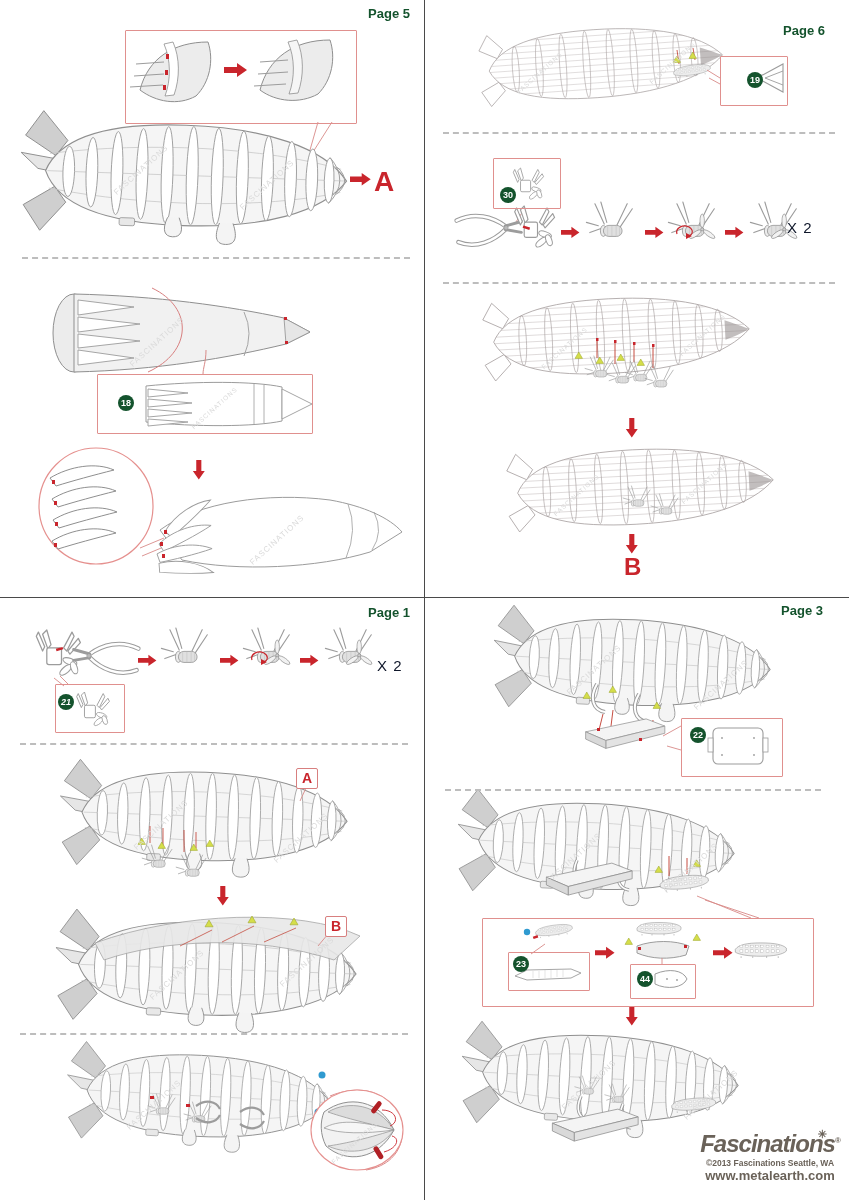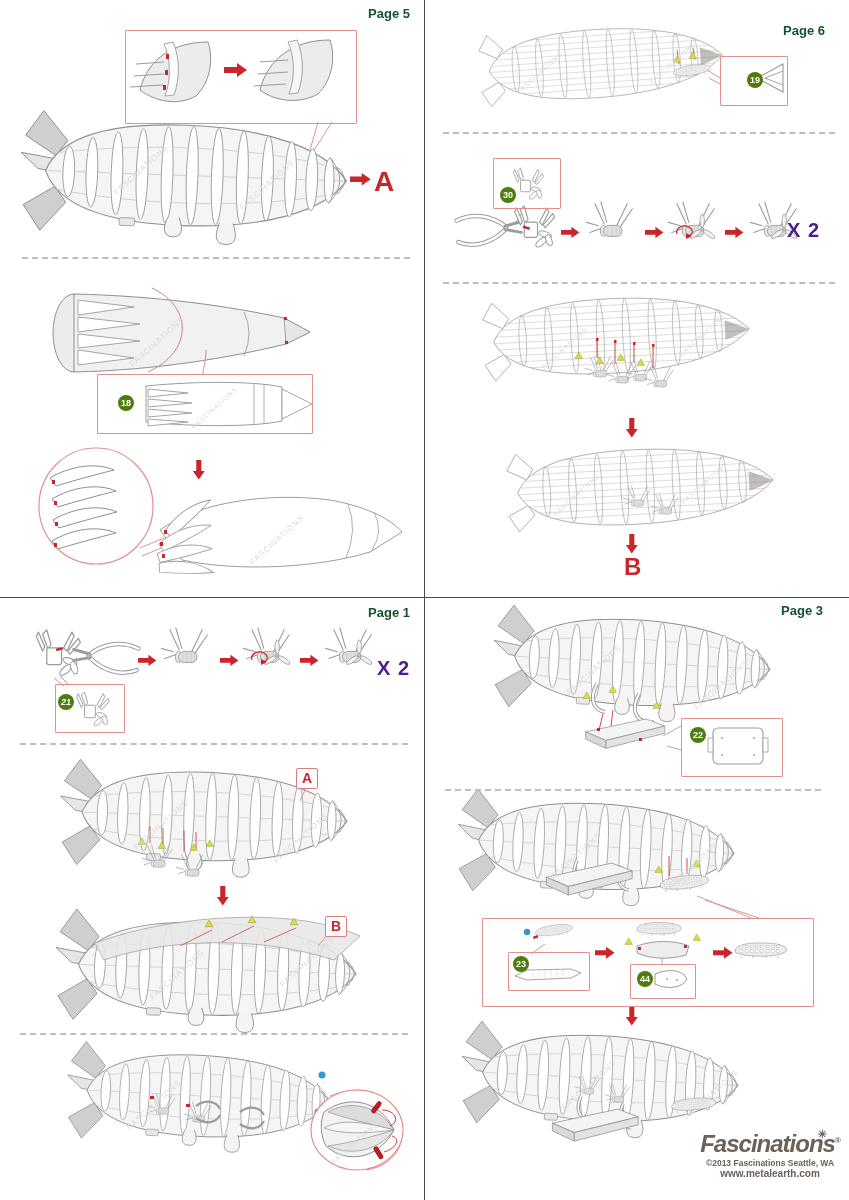--- a/index.html
+++ b/index.html
@@ -5,35 +5,35 @@
   html,body{margin:0;padding:0;background:#fff;}
   #canvas{position:relative;width:849px;height:1200px;background:#ffffff;overflow:hidden;
           font-family:"Liberation Sans",sans-serif;}
   svg{position:absolute;left:0;top:0;z-index:1;}
   symbol{overflow:visible;}
   .vline{position:absolute;left:424px;top:0;width:1px;height:1200px;background:#4a4a4a;z-index:2;}
   .hline{position:absolute;left:0;top:597px;width:849px;height:1px;background:#4a4a4a;z-index:2;}
   .page-label{position:absolute;width:100px;text-align:right;font-size:13px;font-weight:700;color:#14532d;z-index:5;}
   .dash{position:absolute;height:0;border-top:2px dashed #bdbdbd;z-index:2;}
   .cbox{position:absolute;border:1px solid #e0908e;z-index:4;background:transparent;border-radius:1px;}
-  .badge{position:absolute;width:16px;height:16px;border-radius:50%;background:#4d7c0f;color:#fff;
+  .badge{position:absolute;width:16px;height:16px;border-radius:50%;background:#14532d;color:#fff;
          font-size:9px;font-weight:700;text-align:center;line-height:16px;z-index:6;}
   .bigletter{position:absolute;color:#c9252c;font-weight:700;z-index:5;}
   .letterbox{position:absolute;width:20px;height:19px;border:1px solid #d87f7f;background:#fff;color:#c9252c;
              font-weight:700;font-size:14px;text-align:center;line-height:19px;z-index:5;border-radius:2px;}
-  .mult{position:absolute;color:#4c1d95;font-weight:700;font-size:20px;z-index:5;letter-spacing:1px;}
+  .mult{position:absolute;color:#0f172a;font-weight:400;font-size:15px;z-index:5;letter-spacing:1px;}
   .wm{position:absolute;color:#dadada;font-size:8px;letter-spacing:1px;transform:rotate(-42deg);
       transform-origin:left top;white-space:nowrap;z-index:3;}
   .wm.sm{font-size:6.5px;}
   #footer{position:absolute;left:693px;top:1128px;width:154px;text-align:center;z-index:5;color:#6a6259;}
   #brand{position:relative;font-size:24px;font-weight:700;font-style:italic;letter-spacing:-1px;line-height:26px;}
   #brand sup{font-size:8px;font-style:normal;}
   .spark{position:absolute;top:-7px;right:20px;font-size:11px;font-style:normal;letter-spacing:0;}
   .copy{font-size:8.5px;font-weight:700;margin-top:1px;}
-  .site{font-size:10px;font-weight:700;}
+  .site{font-size:13px;font-weight:700;}
 </style>
 </head>
 <body>
 
 <div id="canvas">
 
 <svg width="849" height="1200" viewBox="0 0 849 1200">
 <defs>
   <clipPath id="zwclip">
           <path d="M8,50 C24,16 76,4 152,4 C234,4 296,20 324,50 C296,80 234,96 152,96 C76,96 24,84 8,50 Z"></path>

